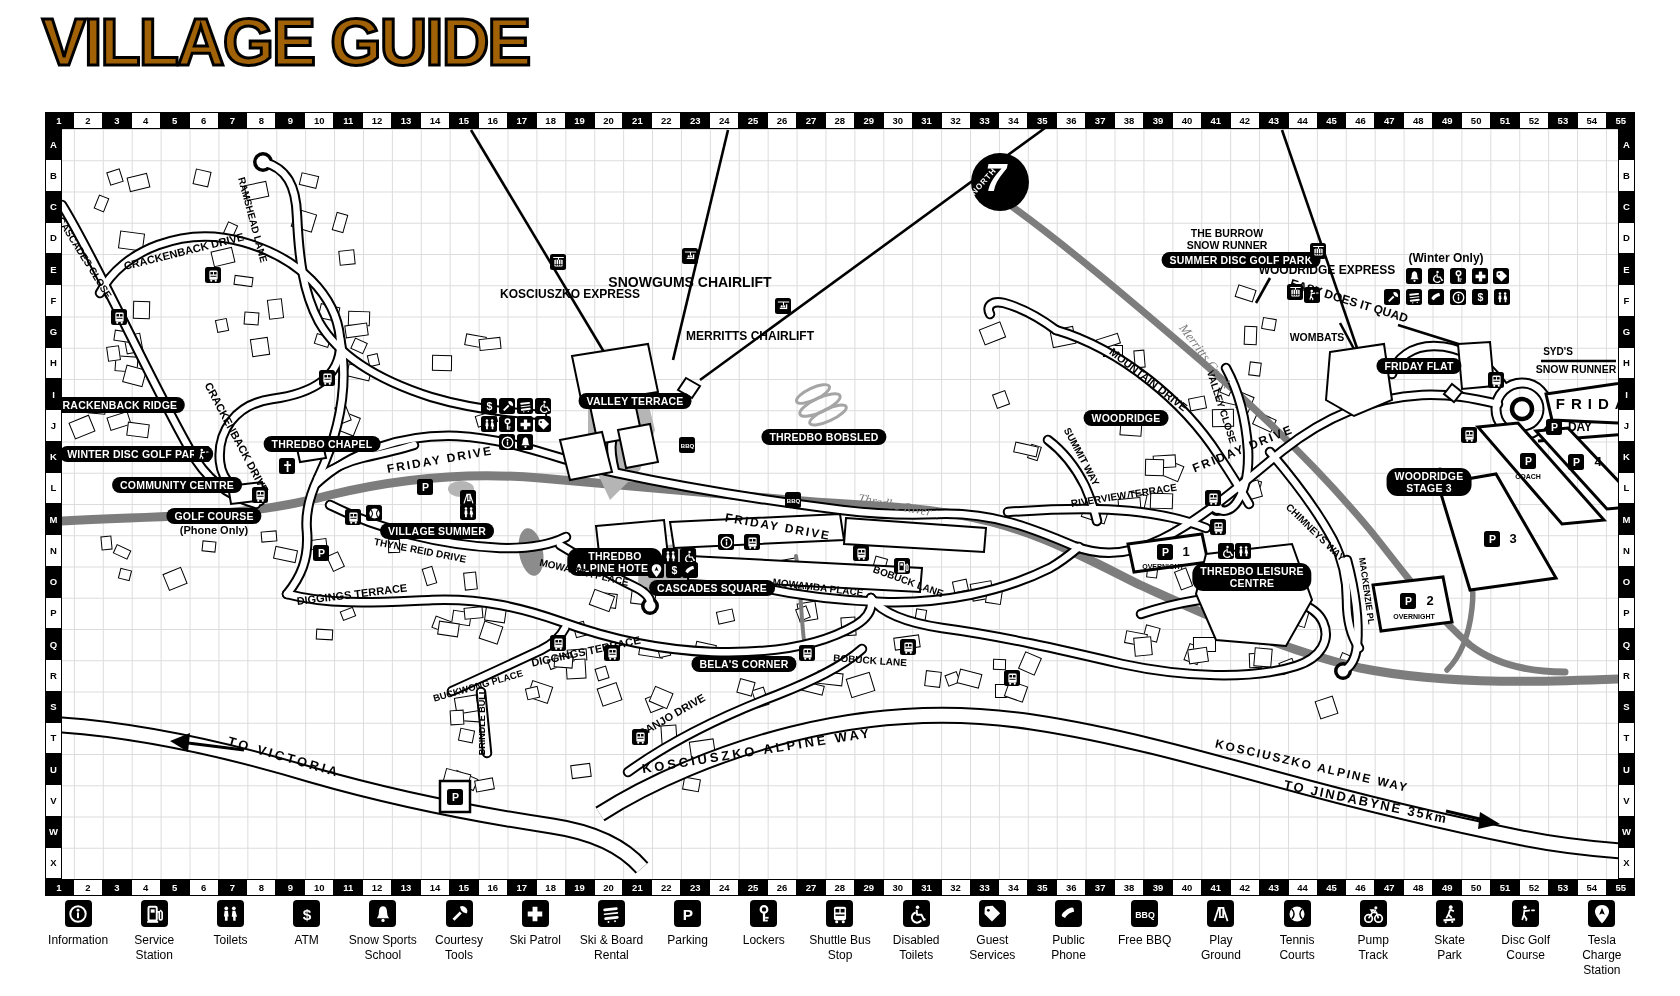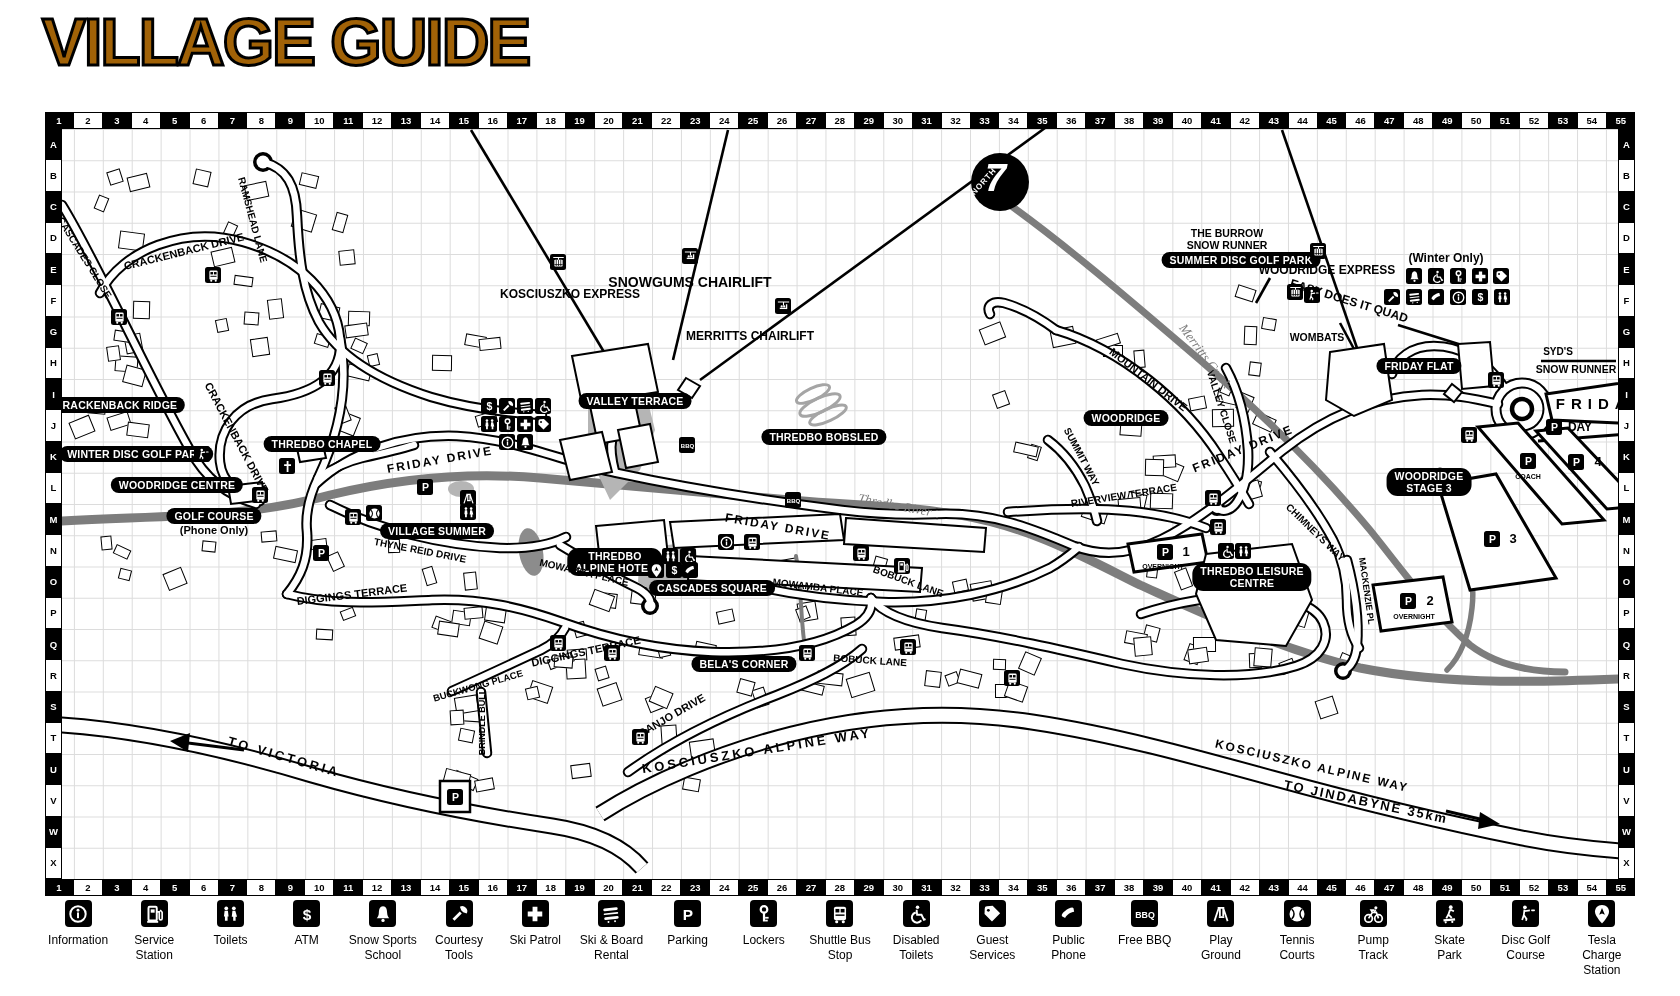--- a/index.html
+++ b/index.html
@@ -683,21 +683,21 @@
             <line x1="188" y1="743" x2="244" y2="750" stroke="#000" stroke-width="3"></line>
             <polygon points="170,741 190,733 188,752"></polygon>
             <line x1="1446" y1="811" x2="1484" y2="820" stroke="#000" stroke-width="3"></line>
             <polygon points="1500,824 1480,812 1478,829"></polygon>
           </g>
         </svg>
 
         <div id="labels">
             <div class="pill" style="left: 116px; top: 405px; transform: translate(-50%, -50%);">CRACKENBACK RIDGE</div>
             <div class="pill" style="left: 136px; top: 454px; transform: translate(-50%, -50%);">WINTER DISC GOLF PARK</div>
-            <div class="pill" style="left: 177px; top: 485px; transform: translate(-50%, -50%);">WOODRIDGE CENTRE</div>
+            <div class="pill" style="left: 177px; top: 485px; transform: translate(-50%, -50%);">COMMUNITY CENTRE</div>
             <div class="pill" style="left: 214px; top: 516px; transform: translate(-50%, -50%);">GOLF COURSE</div>
             <div class="pill" style="left: 322px; top: 444px; transform: translate(-50%, -50%);">THREDBO CHAPEL</div>
             <div class="pill" style="left: 437px; top: 531px; transform: translate(-50%, -50%);">VILLAGE SUMMER</div>
             <div class="pill" style="left: 635px; top: 401px; transform: translate(-50%, -50%);">VALLEY TERRACE</div>
             <div class="pill" style="left: 824px; top: 437px; transform: translate(-50%, -50%);">THREDBO BOBSLED</div>
             <div class="pill" style="left: 615px; top: 562px; transform: translate(-50%, -50%);">THREDBO<br>ALPINE HOTEL</div>
             <div class="pill" style="left: 712px; top: 588px; transform: translate(-50%, -50%);">CASCADES SQUARE</div>
             <div class="pill" style="left: 744px; top: 664px; transform: translate(-50%, -50%);">BELA'S CORNER</div>
             <div class="pill" style="left: 1126px; top: 418px; transform: translate(-50%, -50%);">WOODRIDGE</div>
             <div class="pill" style="left: 1241px; top: 260px; transform: translate(-50%, -50%);">SUMMER DISC GOLF PARK</div>

